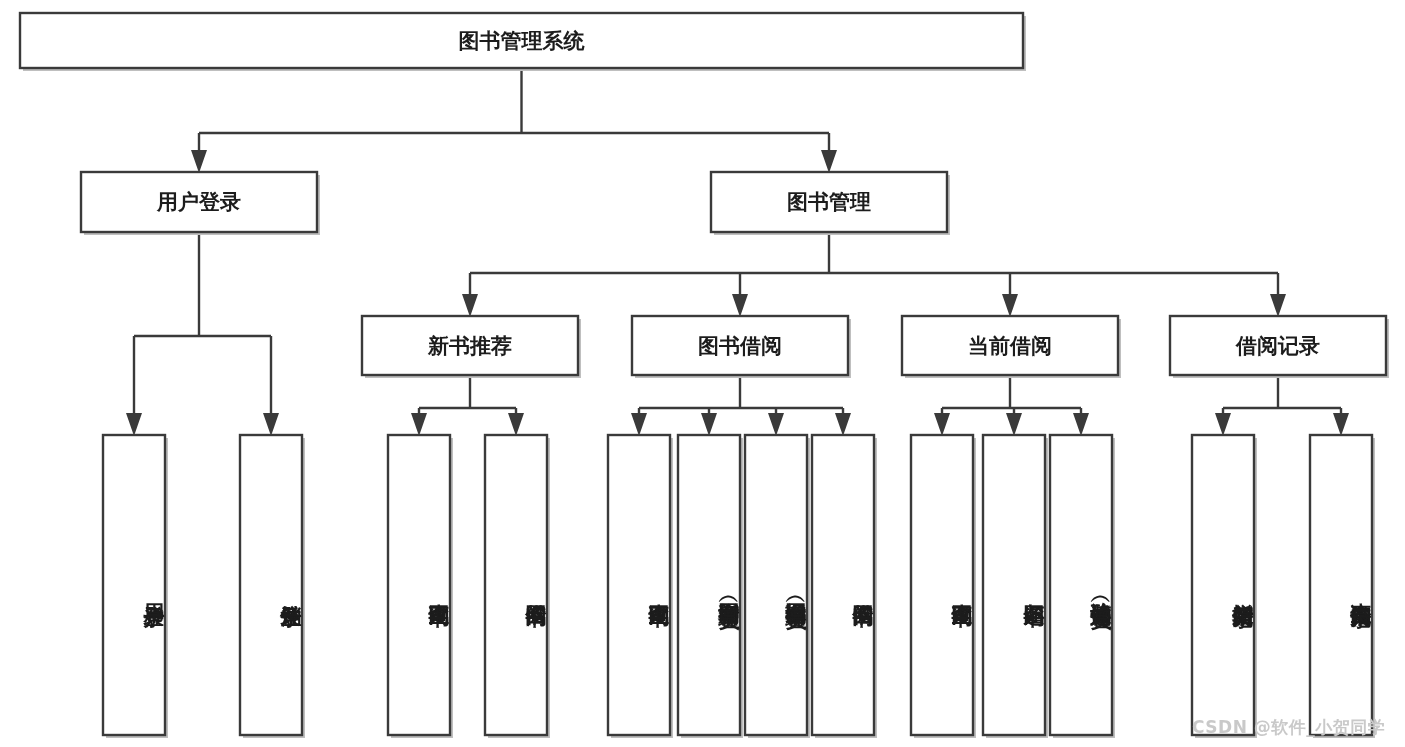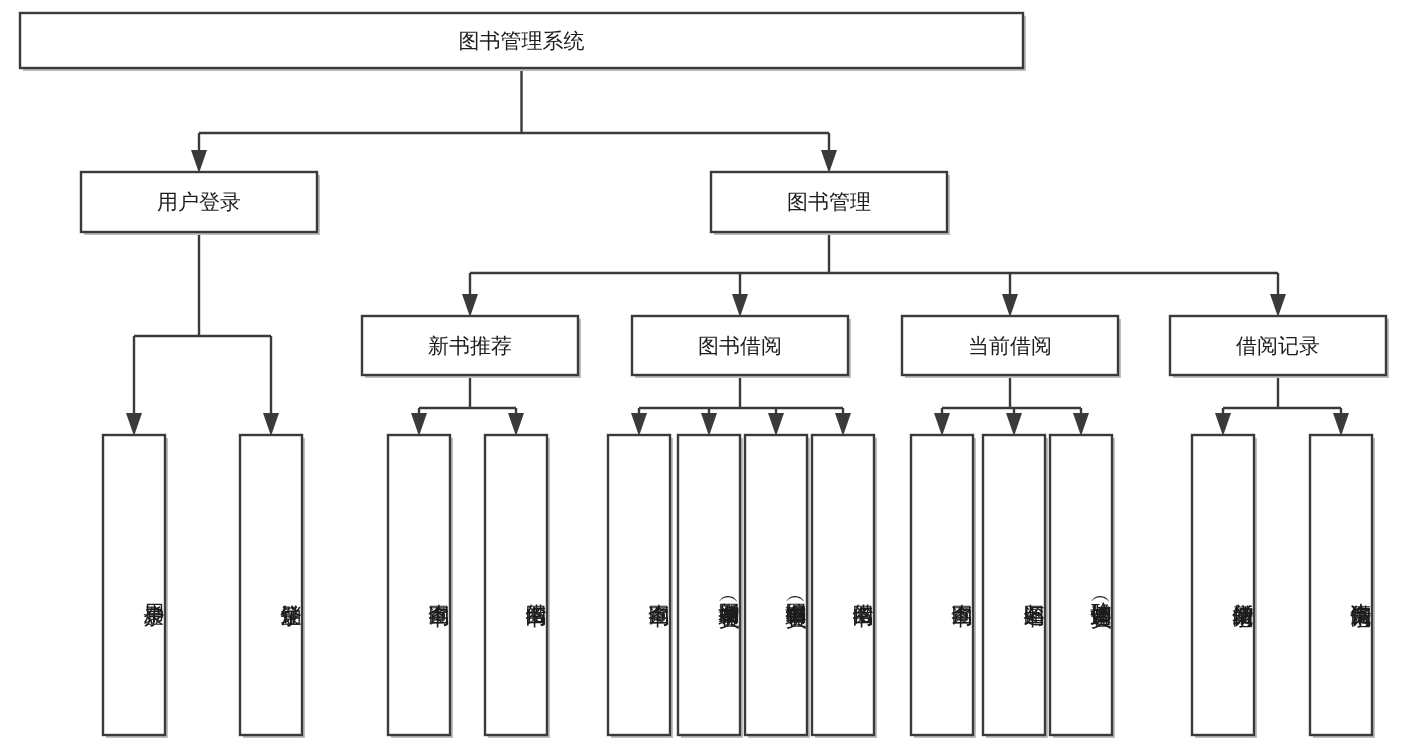--- a/index.html
+++ b/index.html
@@ -13,20 +13,21 @@
     height: 747px;
     font-family: "DejaVu Sans", "Liberation Sans", sans-serif;
     overflow: hidden;
     position: relative;
   }
   #diagram-root {
     position: relative;
     width: 1143px;
     height: 747px;
     background: #ffffff;
+    font-weight: bold;
   }
   svg#flow-svg {
     position: absolute;
     left: 0;
     top: 0;
     width: 1405px;
     height: 747px;
     display: block;
   }
   .node-box {
@@ -196,13 +197,14 @@
       <div class="node-label-v" style="left: 608px; top: 449px; width: 62px; height: 280px;">查询图书</div>
       <div class="node-label-v" style="left: 678px; top: 449px; width: 62px; height: 280px;">新增图书（管理员）</div>
       <div class="node-label-v" style="left: 745px; top: 449px; width: 62px; height: 280px;">编辑图书（管理员）</div>
       <div class="node-label-v" style="left: 812px; top: 449px; width: 62px; height: 280px;">借阅图书</div>
       <div class="node-label-v" style="left: 911px; top: 449px; width: 62px; height: 280px;">查询图书</div>
       <div class="node-label-v" style="left: 983px; top: 449px; width: 62px; height: 280px;">归还图书</div>
       <div class="node-label-v" style="left: 1050px; top: 449px; width: 62px; height: 280px;">确认归还（管理员）</div>
       <div class="node-label-v" style="left: 1192px; top: 449px; width: 62px; height: 280px;">新增借阅记录</div>
       <div class="node-label-v" style="left: 1310px; top: 449px; width: 62px; height: 280px;">查询借阅记录</div>
     </div>
+  <div class="watermark" style="left: 1192px; top: 716px;">CSDN @软件_小贺同学</div>
 </div>
 
 </body></html>

